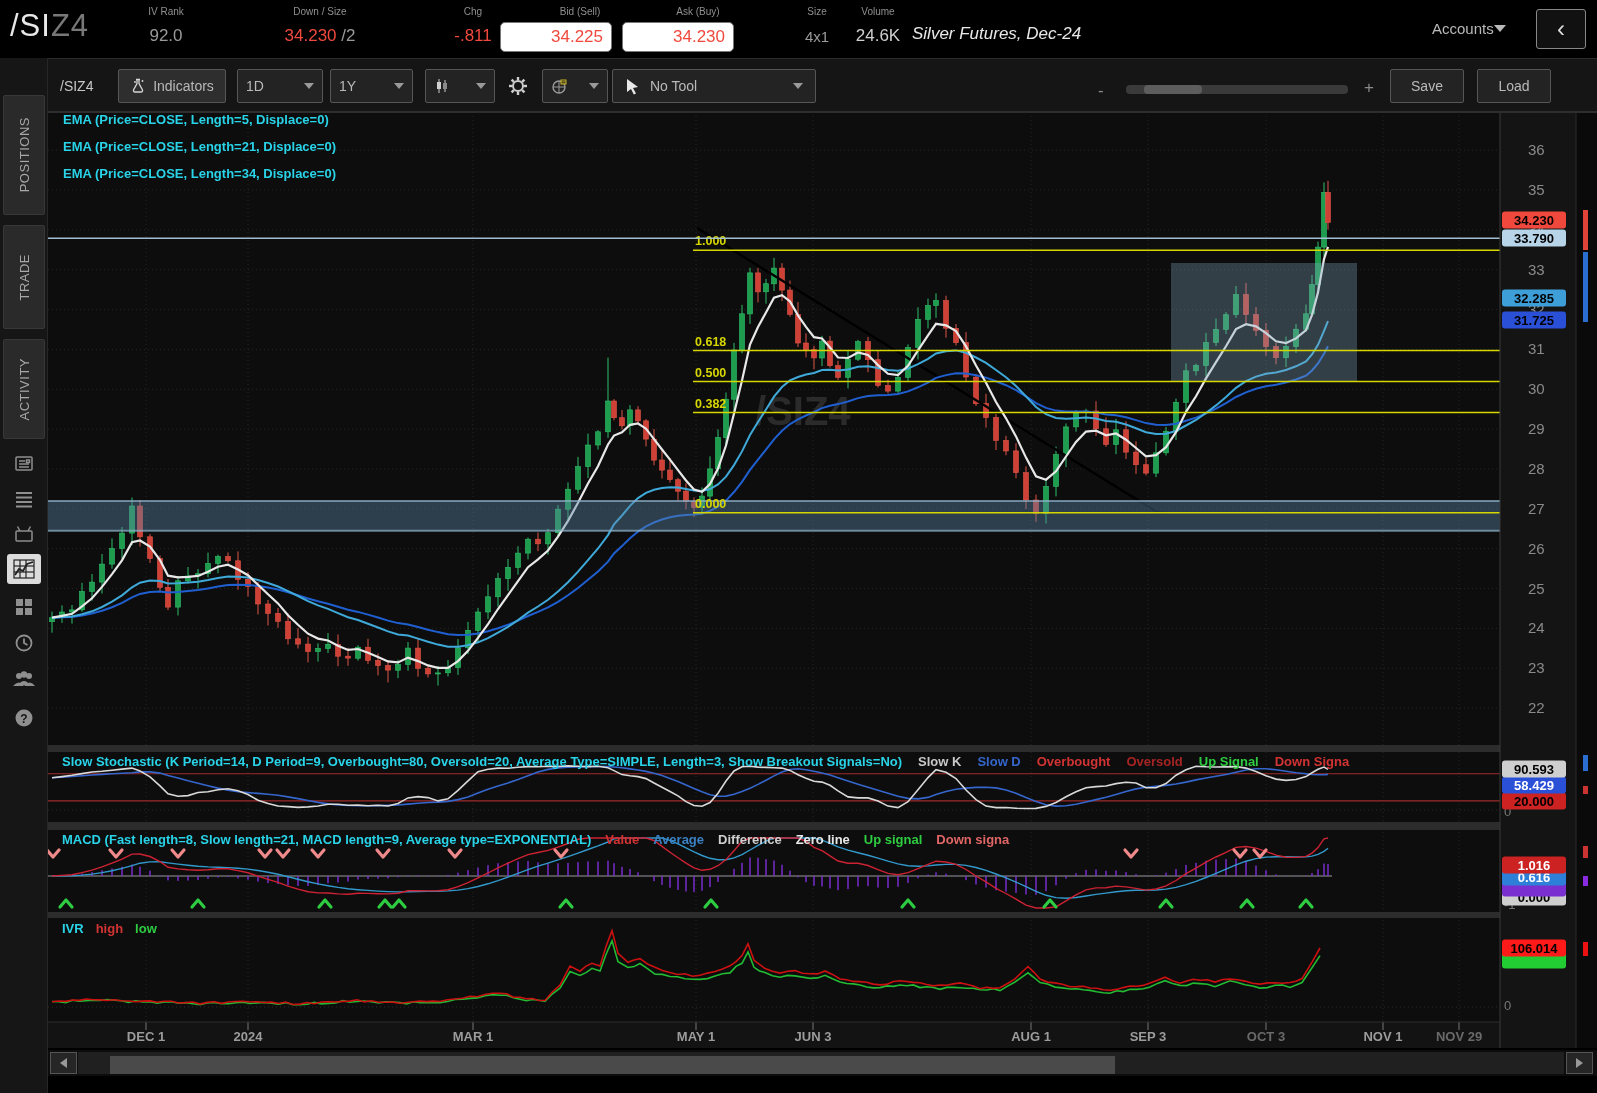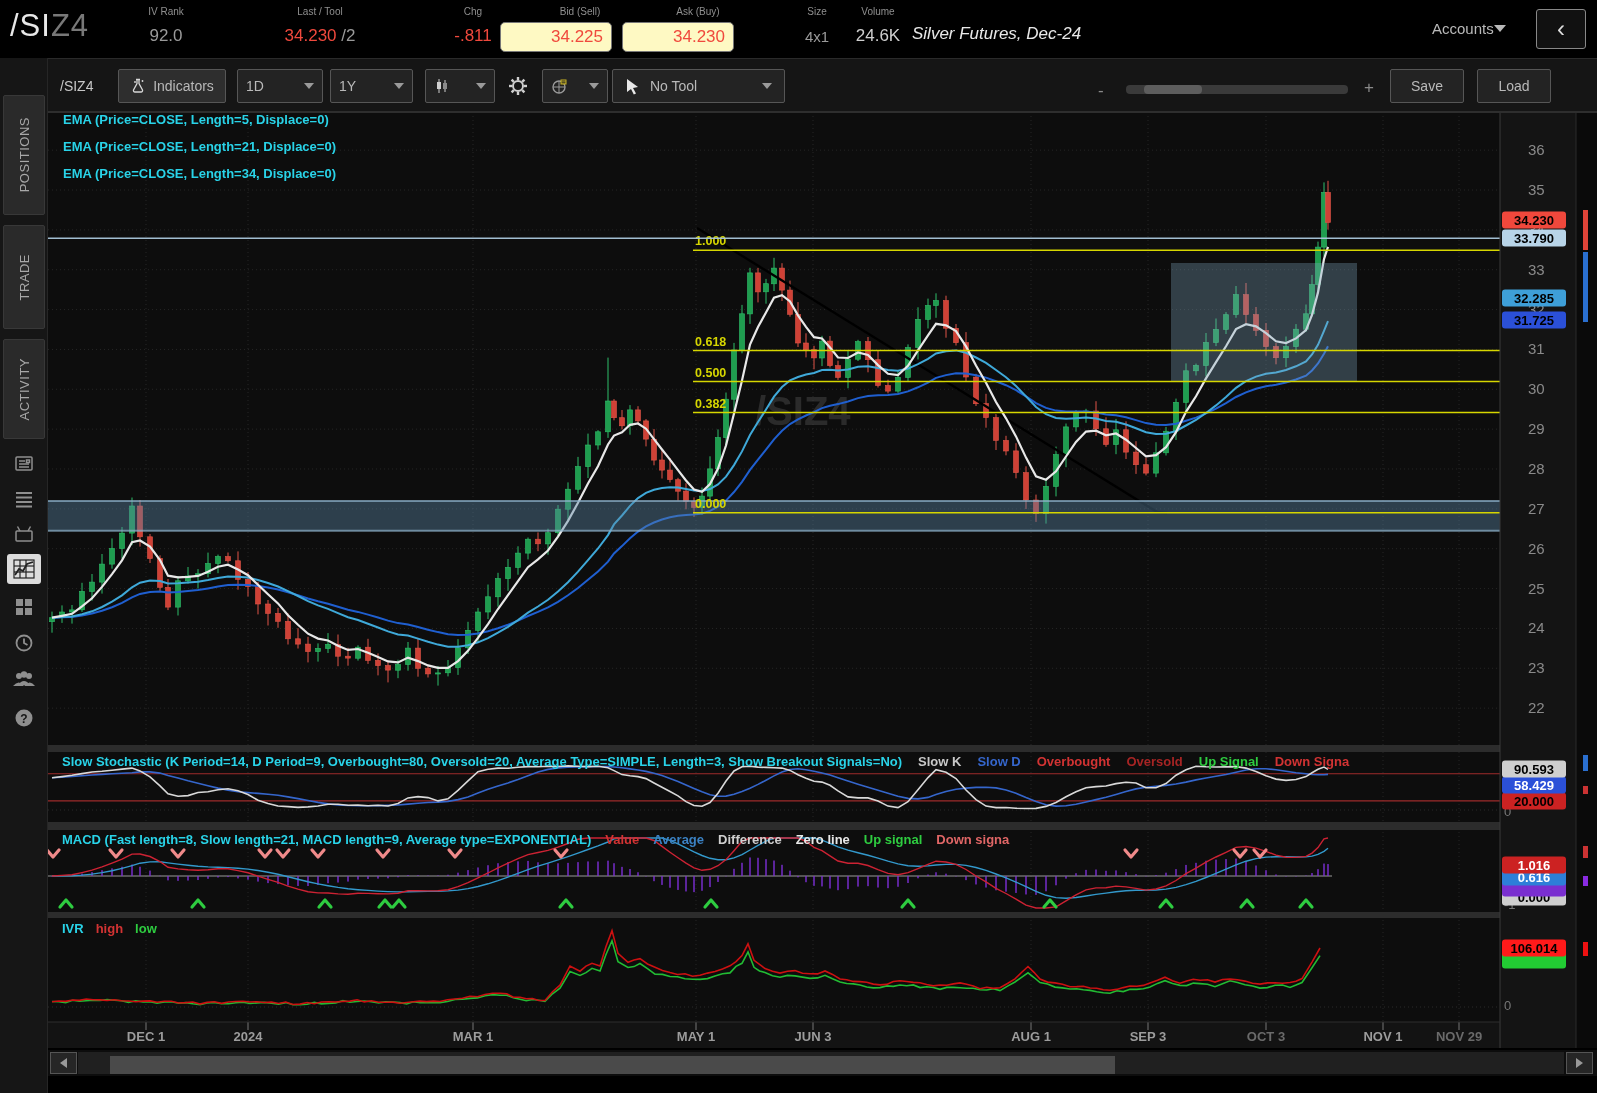--- a/index.html
+++ b/index.html
@@ -8,21 +8,21 @@
   
   .hdr{position:absolute;left:0;top:0;width:1597px;height:58px;background:#000;}
   .sym{position:absolute;left:10px;top:8px;font-size:31px;color:#e8e8e8;letter-spacing:1px;}
   .sym .sfx{color:#787878;}
   .hlab{position:absolute;top:6px;transform:translateX(-50%);font-size:10px;color:#8f8f8f;white-space:nowrap;}
   .hval{position:absolute;top:26px;transform:translateX(-50%);font-size:17px;color:#e8e8e8;white-space:nowrap;}
   .red{color:#f0493d;}
   .dimv{color:#9a9a9a;}
   .pricebox{position:absolute;top:22px;width:112px;height:30px;border:1px solid #777;border-radius:5px;
             box-sizing:border-box;display:flex;align-items:center;justify-content:flex-end;
-            padding-right:8px;font-size:17px;color:#f0493d;background:#fef9c3;}
+            padding-right:8px;font-size:17px;color:#f0493d;background:#ffffff;}
   .desc{position:absolute;left:912px;top:24px;font-size:17px;color:#e8e8e8;white-space:nowrap;font-style:italic;}
   .accounts{position:absolute;left:1432px;top:20px;font-size:15px;color:#b9b9b9;display:flex;align-items:center;gap:0;cursor:pointer;}
   .chev{width:0;height:0;border-left:6px solid transparent;border-right:6px solid transparent;border-top:7px solid #b9b9b9;}
   .collapse-btn{position:absolute;left:1536px;top:9px;width:50px;height:40px;border:1px solid #888;border-radius:3px;
                 color:#ddd;font-size:24px;display:flex;align-items:center;justify-content:center;background:#111;box-sizing:border-box;}
   
   .side{position:absolute;left:0;top:58px;width:48px;height:1035px;background:#161616;border-right:1px solid #262626;box-sizing:border-box;}
   .side-tab{position:absolute;left:3px;width:42px;background:#2a2a2a;border:1px solid #383838;border-radius:2px;
             display:flex;align-items:center;justify-content:center;box-sizing:border-box;cursor:pointer;}
   .side-tab span{writing-mode:vertical-rl;transform:rotate(180deg);color:#a8a8a8;font-size:13px;letter-spacing:.5px;}
@@ -56,21 +56,21 @@
 
 <div class="app">
 
   <div class="hdr">
     <div class="sym">
       <span>/SI</span><span class="sfx">Z4</span>
     </div>
     <div class="hlab" style="left:166px">IV Rank</div>
     <div class="hval dimv" style="left:166px">92.0</div>
 
-    <div class="hlab" style="left:320px">Last / Tool</div>
+    <div class="hlab" style="left:320px">Down / Size</div>
     <div class="hval" style="left:320px">
       <span class="red">34.230</span>
       <span class="dimv">/2</span>
     </div>
 
     <div class="hlab" style="left:473px">Chg</div>
     <div class="hval red" style="left:473px">-.811</div>
 
     <div class="hlab" style="left:580px">Bid (Sell)</div>
     <div class="pricebox" style="left:500px">34.225</div>
@@ -226,21 +226,21 @@
         <circle cx="8" cy="9" r="6" fill="none" stroke="#9a9a9a" stroke-width="1.4"></circle>
         <line x1="8" y1="3" x2="8" y2="15" stroke="#9a9a9a"></line>
           <line x1="2" y1="9" x2="14" y2="9" stroke="#9a9a9a"></line>
         <rect x="9.5" y="1.5" width="6" height="5" fill="#c9b425"></rect>
           <line x1="10.5" y1="3" x2="14.5" y2="3" stroke="#222"></line>
           <line x1="10.5" y1="4.8" x2="14.5" y2="4.8" stroke="#222"></line>
       </svg>
       <span class="dd-arrow"></span>
     </div>
 
-    <div class="tb-btn dd" style="left:564px;width:173px;padding:4px 12px">
+    <div class="tb-btn dd" style="left:564px;width:204px;padding:4px 12px">
       <span style="display:flex;align-items:center;gap:10px">
         <svg width="15" height="17" viewBox="0 0 15 17">
           <path d="M2 1 L13 9 L8 10 L11 15.5 L8.8 16.5 L6 11 L2 14 Z" fill="#e8e8e8"></path>
         </svg>
         <span>No Tool</span>
       </span>
       <span class="dd-arrow"></span>
     </div>
 
     <span class="zoom-minus" style="left:1050px">-</span>

